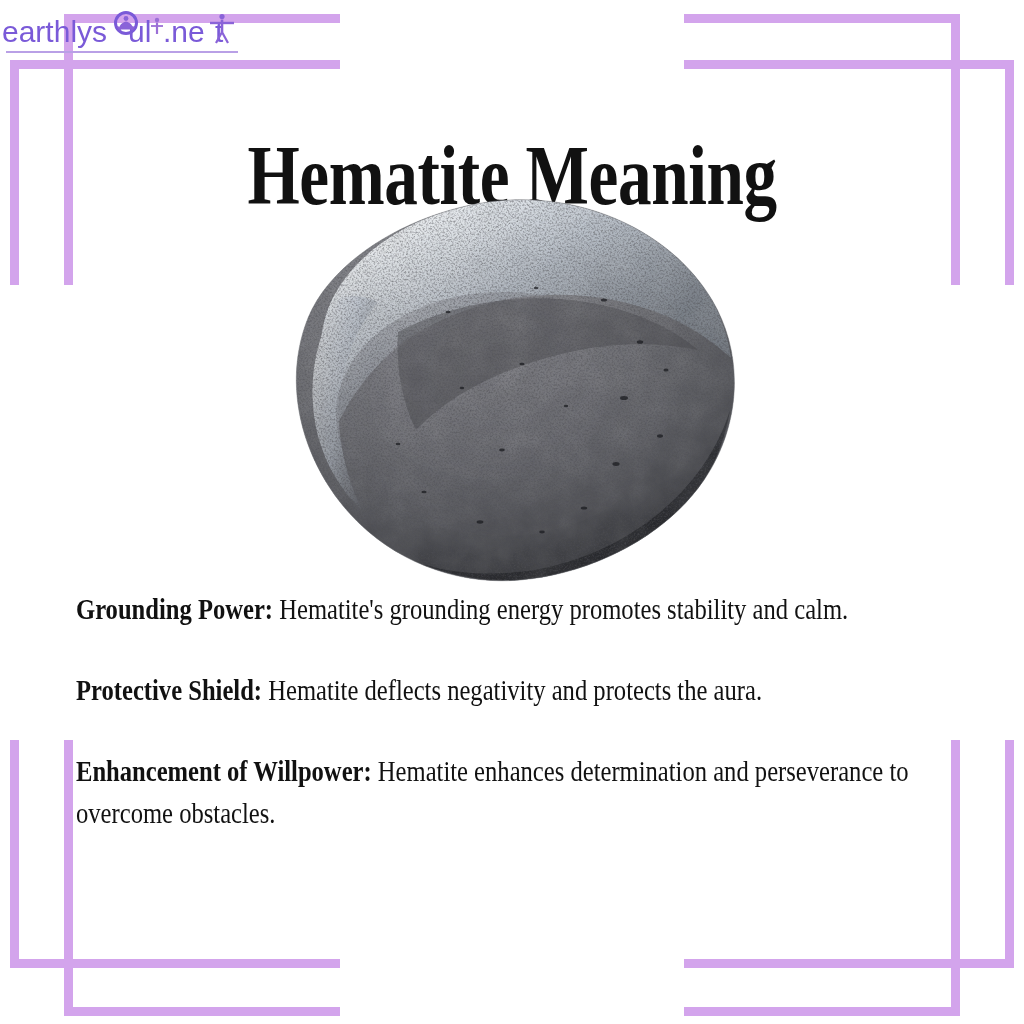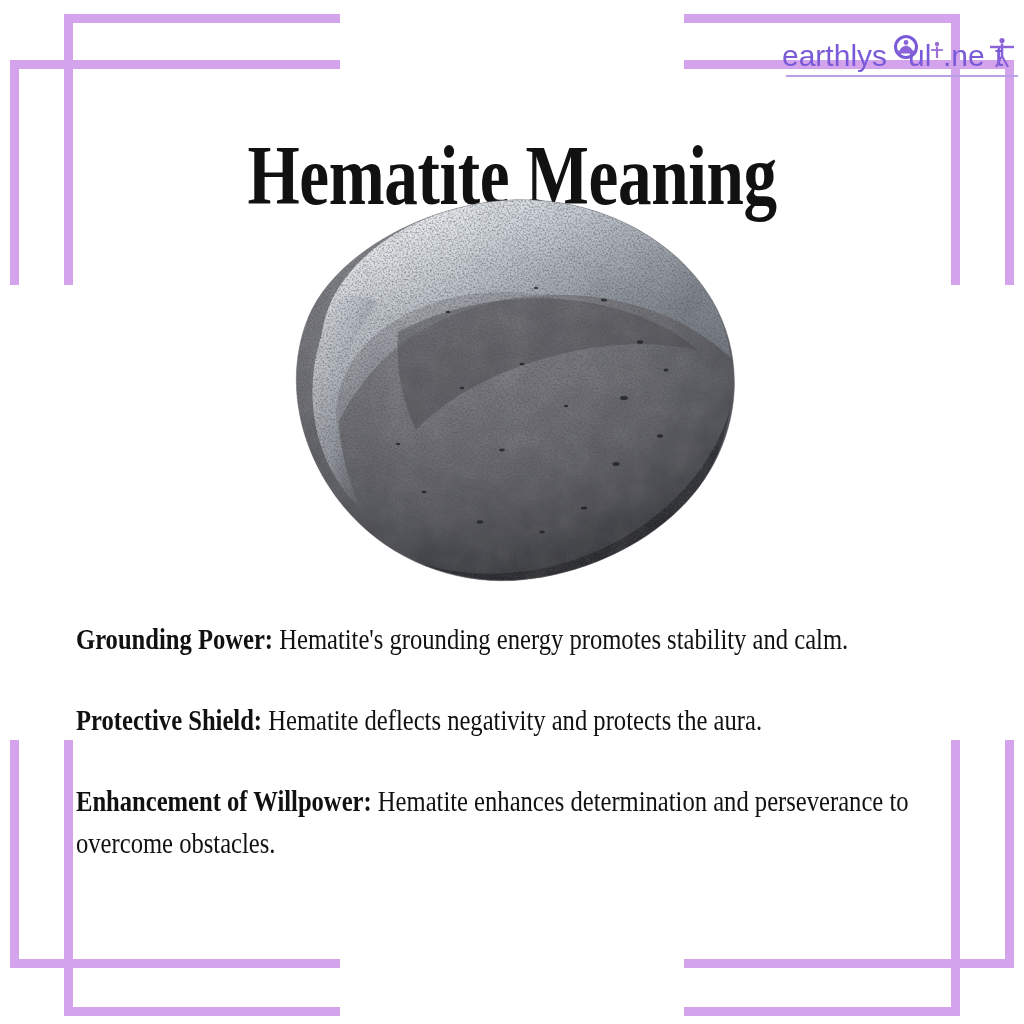--- a/index.html
+++ b/index.html
@@ -62,22 +62,22 @@
   }
   
   .br-br-in {
     left: 684px; top: 740px; width: 276px; height: 276px;
     border-right-width: 9px; border-bottom-width: 9px;
   }
 
   
   #logo {
     position: absolute;
-    left: 0; right: 0; top: 34px;
-    text-align: right;
+    left: 0; right: 0; top: 10px;
+    text-align: left;
     height: 46px;
     line-height: 1;
   }
   #logo svg { display: inline-block; vertical-align: top; }
 
   
   #title {
     position: absolute;
     left: 0; right: 0; top: 74px;
     text-align: center;
@@ -96,21 +96,21 @@
     position: absolute;
     left: 274px; top: 192px;
     width: 474px; height: 400px;
   }
   #stone-wrap svg { display: block; width: 100%; height: 100%; }
 
   
   #body-text {
     position: absolute;
     left: 76px;
-    top: 618px;
+    top: 588px;
     width: 872px;
   }
   .para {
     font-family: "Liberation Serif", "DejaVu Serif", serif;
     font-size: 30px;
     line-height: 42px;
     color: #111111;
     margin: 0 0 39px 0;
     transform: scaleX(0.82);
     transform-origin: 0 0;

